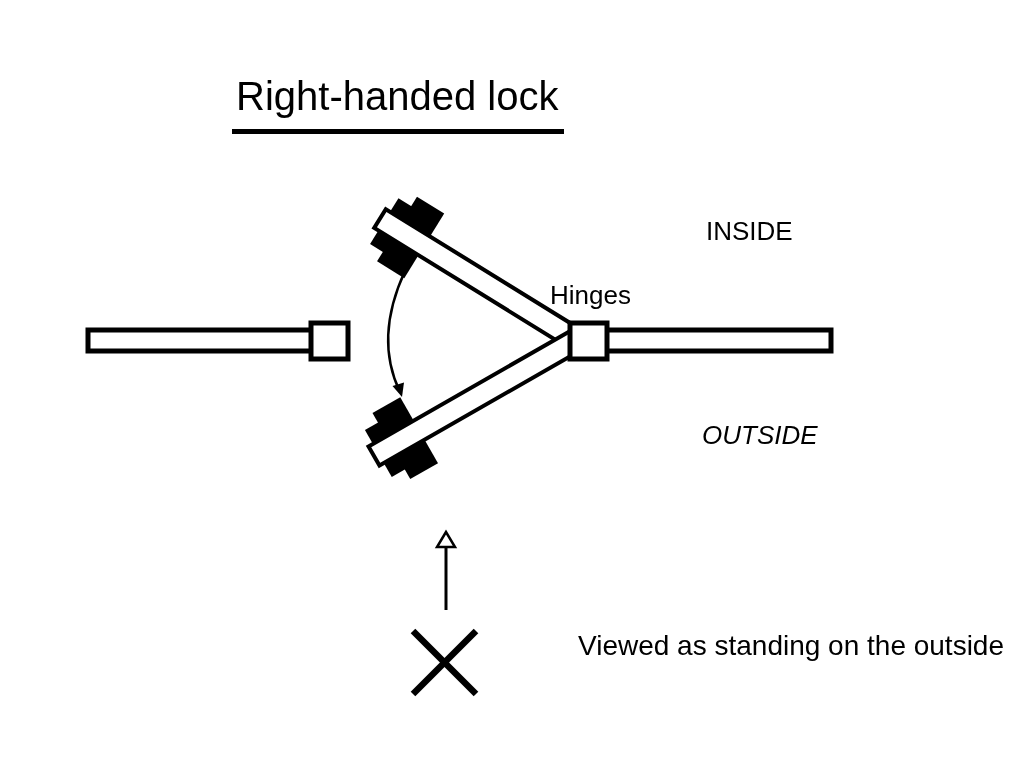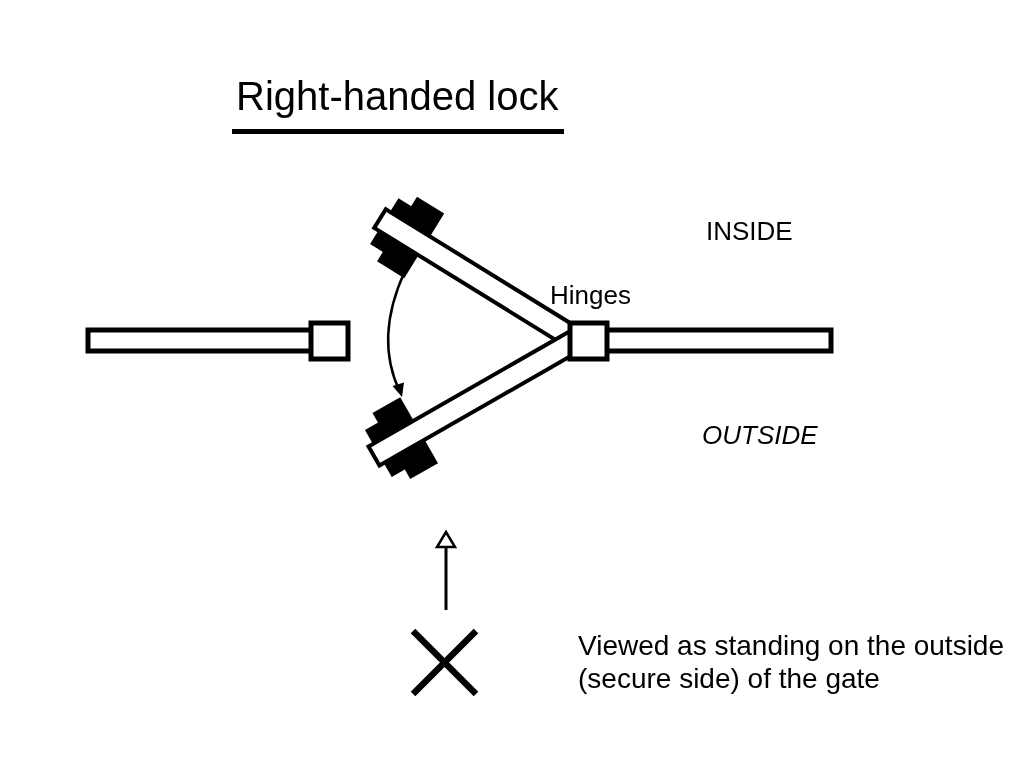--- a/index.html
+++ b/index.html
@@ -73,16 +73,15 @@
   <div class="title">Right-handed lock</div>
 
   <div class="label label-inside">INSIDE</div>
 
   <div class="label label-hinges">Hinges</div>
 
   <div class="label label-outside">OUTSIDE</div>
 
   <div class="caption">
     <span>Viewed as standing on the outside</span><br>
-    <span>(secure side) of the gate</span>
   </div>
 
 </div>
 
 </body></html>

